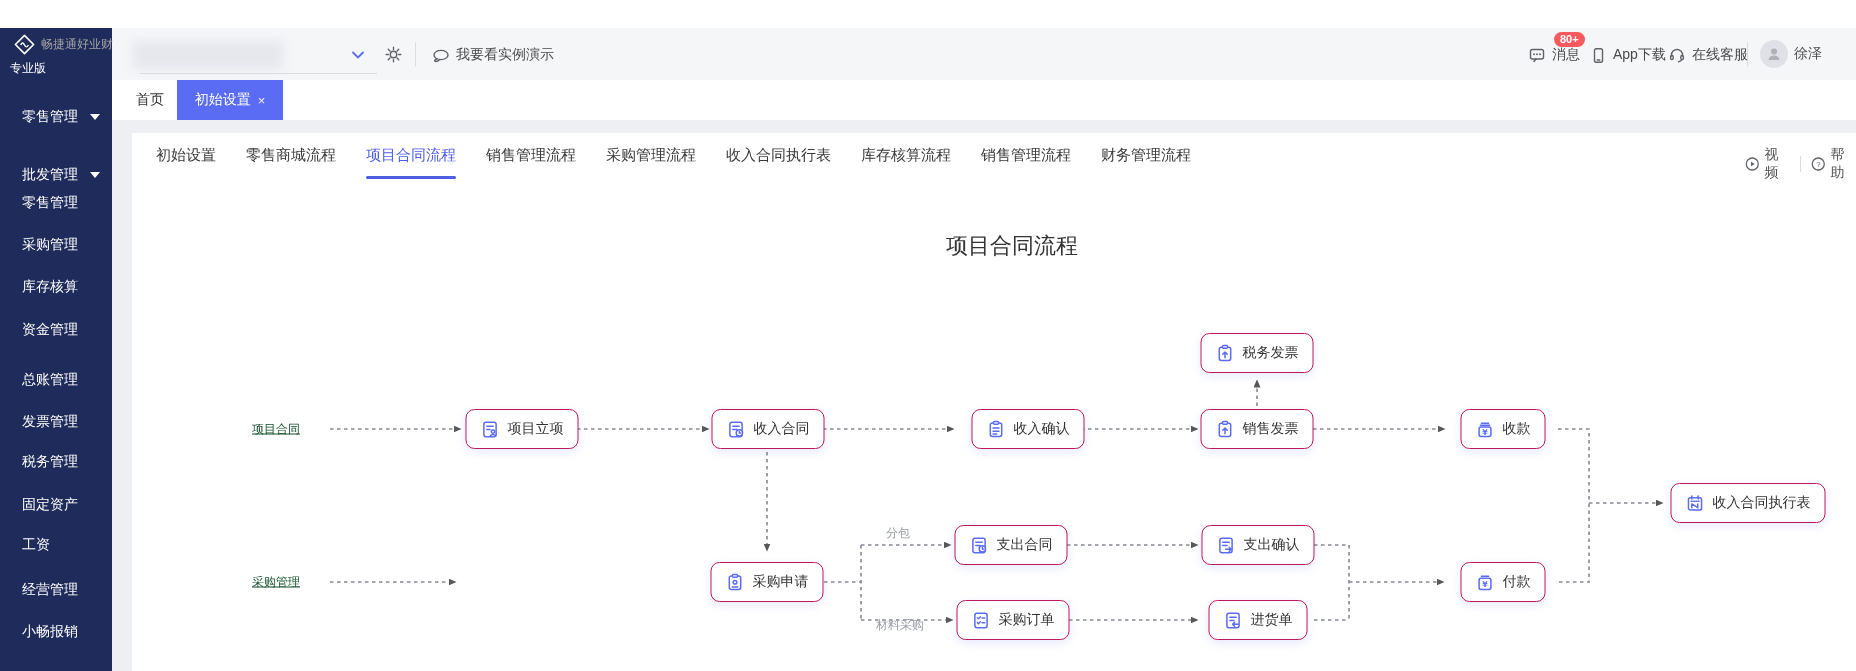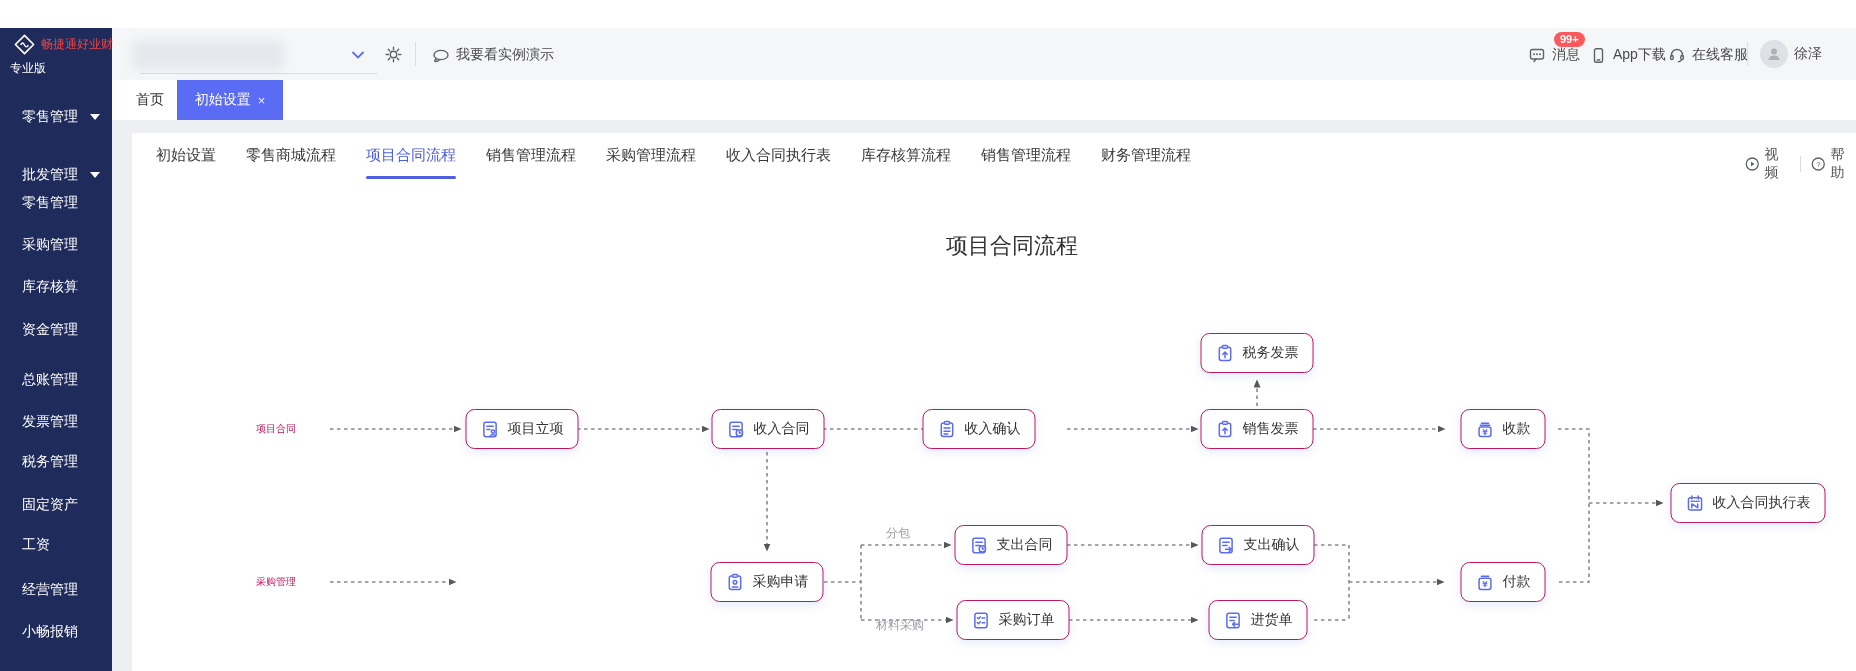--- a/index.html
+++ b/index.html
@@ -20,21 +20,21 @@
   
   .tabbar{position:absolute;left:112px;top:80px;width:1744px;height:40px;background:#fff;}
   .tab-home{position:absolute;left:0;top:0;width:76px;height:40px;display:flex;align-items:center;justify-content:center;
             font-size:14px;color:#333;cursor:pointer;}
   .tab-active{position:absolute;left:65px;top:0;width:106px;height:40px;background:#5a6cf3;color:#fff;
               display:flex;align-items:center;justify-content:center;gap:7px;font-size:14px;cursor:pointer;}
   .tab-close{font-size:13px;opacity:.9;}
   
   .sidebar{position:absolute;left:0;top:28px;width:112px;height:643px;background:#1e2b5b;}
   .brandrow{position:absolute;left:13px;top:5px;display:flex;align-items:center;gap:5px;}
-  .brandname{color:#ef4444;font-size:12px;white-space:nowrap;}
+  .brandname{color:#a3a3a3;font-size:12px;white-space:nowrap;}
   .edition{position:absolute;left:10px;top:32px;color:#fff;font-size:12px;}
   .navitem{position:absolute;left:0;width:112px;height:20px;display:flex;align-items:center;
            color:#fff;font-size:14px;font-weight:500;padding-left:22px;box-sizing:border-box;cursor:pointer;}
   .caret{width:0;height:0;border-left:5px solid transparent;border-right:5px solid transparent;
          border-top:6px solid #fff;margin-left:12px;}
   
   .content-bg{position:absolute;left:112px;top:120px;width:1744px;height:551px;background:#edeff3;}
   .panel{position:absolute;left:132px;top:133px;width:1724px;height:538px;background:#fff;}
   .subtabs{position:absolute;left:156px;top:146px;display:flex;gap:30px;font-size:15px;color:#3a3a3a;}
   .subtab{position:relative;cursor:pointer;white-space:nowrap;padding-bottom:14px;}
@@ -45,21 +45,21 @@
   .pa-div{width:1px;height:16px;background:#d9dbe0;}
   
   .flow-title{position:absolute;left:1012px;top:231px;transform:translateX(-50%);
               font-size:22px;font-weight:500;color:#333;}
   .connectors{position:absolute;left:0;top:0;width:1856px;height:671px;pointer-events:none;}
   .node{position:absolute;transform:translate(-50%,-50%);display:flex;align-items:center;gap:8px;
         height:38px;padding:0 14px;background:#fff;border:1px solid #be185d;border-radius:9px;
         box-shadow:0 3px 10px rgba(90,110,220,.15);font-size:14px;color:#333;white-space:nowrap;cursor:pointer;}
   .nicon{width:19px;height:19px;flex:0 0 auto;}
   .nicon *{vector-effect:non-scaling-stroke;}
-  .lane-label{position:absolute;transform:translate(-50%,-50%);font-size:10px;color:#be185d;white-space:nowrap;}
+  .lane-label{position:absolute;transform:translate(-50%,-50%);font-size:12px;color:#14532d;white-space:nowrap;text-decoration:underline;}
   .branch-label{position:absolute;transform:translate(-50%,-50%);font-size:12px;color:#9a9da6;white-space:nowrap;}
   .icon-stroke{fill:none;stroke:#5a6cf3;stroke-width:1.5;stroke-linecap:round;stroke-linejoin:round;}
   .gray-stroke{fill:none;stroke:#5f6368;stroke-width:1.4;stroke-linecap:round;stroke-linejoin:round;}
 </style>
 </head>
 <body>
 
 <div class="app">
 
   <div class="topstrip"></div>
@@ -89,21 +89,21 @@
 
     <div class="hlink" style="left:1416px">
       <svg width="18" height="18" viewBox="0 0 18 18">
         <g class="gray-stroke">
           <rect x="2.5" y="3.5" width="13" height="9.5" rx="2"></rect>
           <path d="M6 15.5 L8 13"></path>
           <path d="M6 8.3h.01 M9 8.3h.01 M12 8.3h.01" stroke-width="1.9"></path>
         </g>
       </svg>
       <span>消息</span>
-      <span class="badge">99+</span>
+      <span class="badge">80+</span>
     </div>
     <div class="hlink" style="left:1478px">
       <svg width="17" height="17" viewBox="0 0 17 17">
         <g class="gray-stroke">
           <rect x="4.5" y="1.8" width="8" height="13.4" rx="1.8"></rect>
           <path d="M7.2 13h2.6"></path>
         </g>
       </svg>
       <span>App下载</span>
     </div>
@@ -283,21 +283,21 @@
       <g class="icon-stroke">
         <rect x="3.2" y="2.2" width="11.6" height="13.6" rx="2"></rect>
         <path d="M6 6 h6 M6 9 h4"></path>
         <circle cx="12.2" cy="12.2" r="3" fill="#fff"></circle>
         <path d="M12.2 10.8 v1.4 h1.2"></path>
       </g>
     </svg>
     <span>收入合同</span>
   </div>
 
-  <div class="node" style="left:979px;top:429px">
+  <div class="node" style="left:1028px;top:429px">
     <svg class="nicon" viewBox="0 0 18 18">
       <g class="icon-stroke">
         <rect x="3.6" y="2.8" width="10.8" height="12.8" rx="1.8"></rect>
         <rect x="6.6" y="1.4" width="4.8" height="2.6" rx="1" fill="#fff"></rect>
         <path d="M6.2 7.6 h5.6 M6.2 10.6 h5.6 M6.2 13.2 h3.4"></path>
       </g>
     </svg>
     <span>收入确认</span>
   </div>
 

